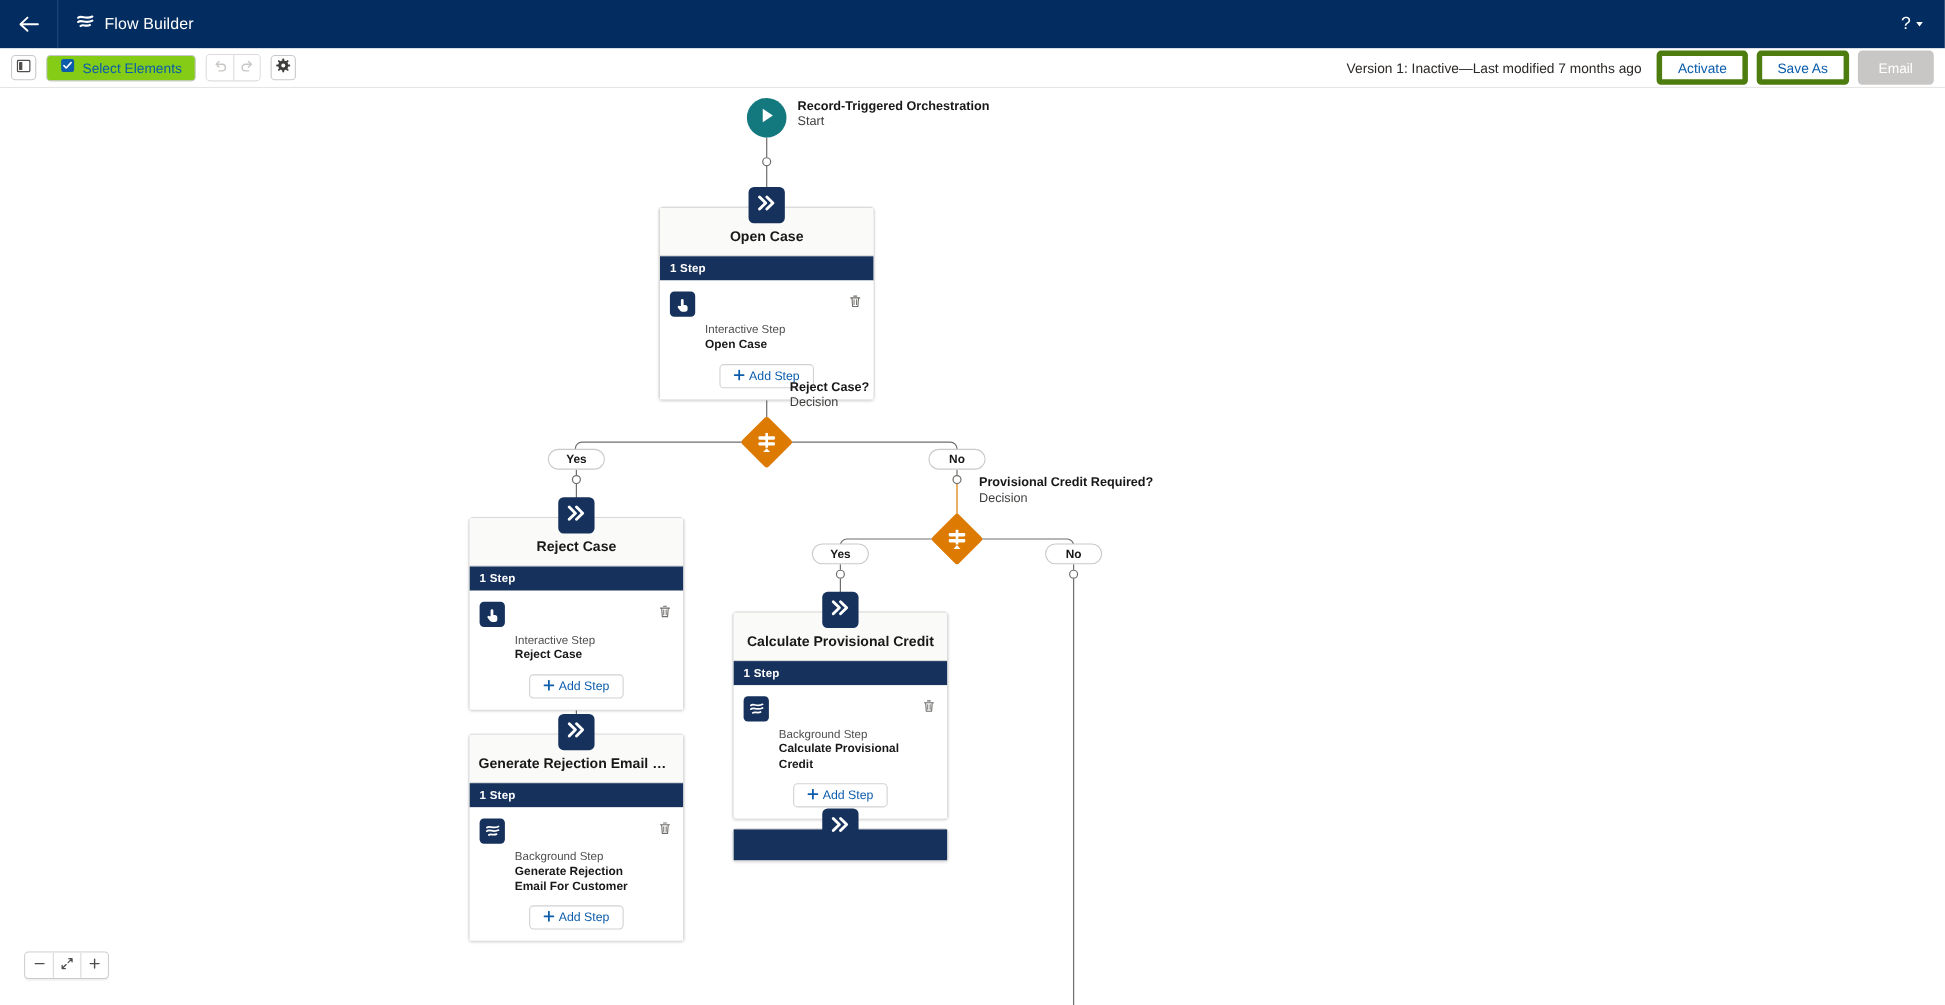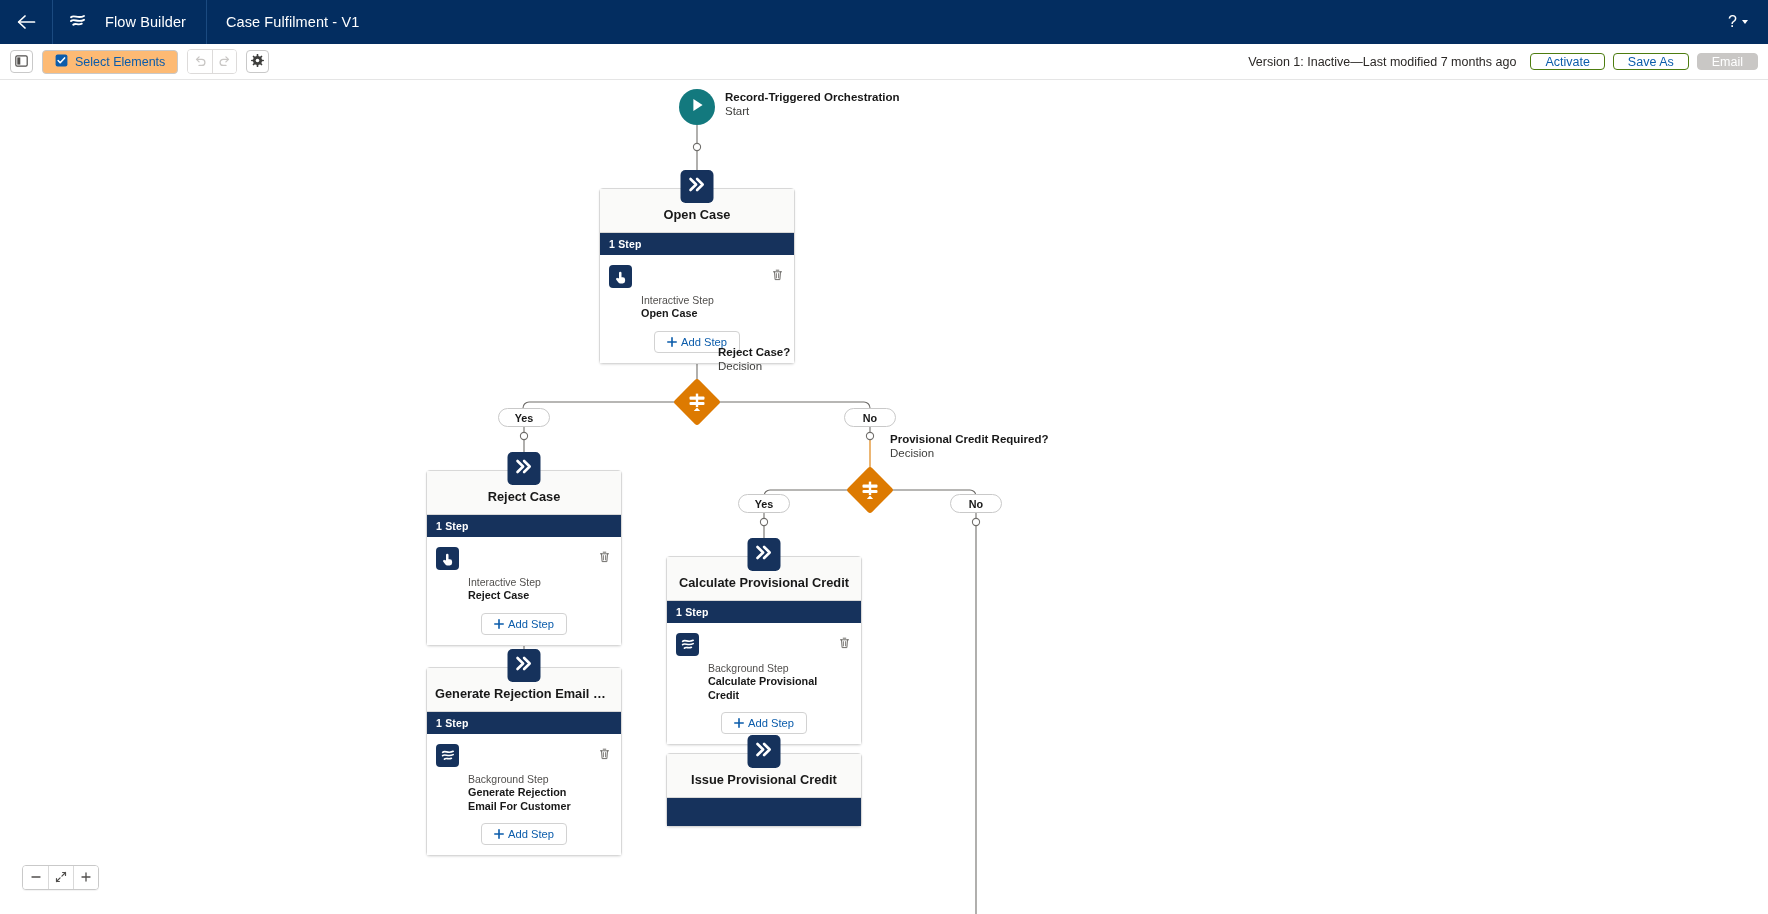--- a/index.html
+++ b/index.html
@@ -19,21 +19,21 @@
     color: #ffffff;
   }
   .hdr-back {
     width: 52px; height: 44px;
     display: flex; align-items: center; justify-content: center;
     cursor: pointer;
   }
   .hdr-back svg { display: block; }
   .hdr-divider { width: 1px; height: 44px; background: #1b4a80; }
   .hdr-app {
-    display: flex; align-items: center; gap: 19px;
+    display: flex; align-items: center; gap: 9px;
     padding: 0 20px 0 16px; height: 44px;
   }
   .hdr-app-name { font-size: 14.5px; font-weight: 400; letter-spacing: .1px; }
   .hdr-flowname {
     font-size: 14.5px; font-weight: 400; letter-spacing: .1px;
     padding-left: 19px; border-left: 1px solid #1b4a80;
     height: 44px; display: flex; align-items: center;
   }
   .hdr-spacer { flex: 1; }
   .hdr-help {
@@ -61,21 +61,21 @@
     width: 23px; height: 23px;
     border: 1px solid #c9c9c9; border-radius: 4px;
     background: #fff;
     display: flex; align-items: center; justify-content: center;
     cursor: pointer;
   }
   .tb-select {
     margin-left: 9px;
     height: 24px; padding: 0 12px;
     border: 1px solid #c9c9c9; border-radius: 4px;
-    background: #fdba74;
+    background: #84cc16;
     display: flex; align-items: center; gap: 7px;
     cursor: pointer;
   }
   .tb-select-label { font-size: 12.5px; color: #0b5cab; font-weight: 400; }
   .tb-group {
     margin-left: 9px;
     display: flex;
     border: 1px solid #dddbda; border-radius: 4px;
     overflow: hidden;
   }
@@ -89,22 +89,22 @@
     margin-left: 9px;
     width: 23px; height: 23px;
     border: 1px solid #c9c9c9; border-radius: 4px;
     background: #fff;
     display: flex; align-items: center; justify-content: center;
     cursor: pointer;
   }
   .tb-spacer { flex: 1; }
   .tb-version { font-size: 12.5px; color: #2b2826; margin-right: 14px; }
   .tb-action {
-    height: 17px; padding: 0 14px;
-    border: 1px solid #4d7c0f; border-radius: 4px;
+    height: 31px; padding: 0 14px;
+    border: 5px solid #4d7c0f; border-radius: 4px;
     background: #fff; color: #0b5cab;
     font-size: 12.5px; font-family: inherit;
     display: flex; align-items: center; justify-content: center;
     cursor: pointer; margin-right: 8px;
   }
   .tb-action.disabled {
     background: #c9c7c5; color: #ffffff;
     border-color: #c9c7c5; cursor: default;
     margin-right: 0;
   }
@@ -247,21 +247,20 @@
   <div class="hdr-app">
     <span>
       <svg width="17" height="15" viewBox="0 0 17 15">
         <path d="M2 4.2 C5 1.4, 9 6.2, 15 3.0" stroke="#ffffff" stroke-width="1.9" fill="none" stroke-linecap="round"></path>
         <path d="M2 8.0 C5 5.2, 9 10.0, 15 6.8" stroke="#ffffff" stroke-width="1.9" fill="none" stroke-linecap="round"></path>
         <path d="M4.2 11.7 C6.4 9.7, 9.2 12.6, 12.8 10.7" stroke="#ffffff" stroke-width="1.9" fill="none" stroke-linecap="round"></path>
       </svg>
     </span>
     <span class="hdr-app-name">Flow Builder</span>
   </div>
-  <div class="hdr-flowname">Case Fulfilment - V1</div>
   <div class="hdr-spacer"></div>
   <div class="hdr-help">
     <span class="hdr-help-q">?</span>
     <span class="caret-dn"></span>
   </div>
 </div>
 
 <div class="toolbar">
   <div class="tb-btn-sq">
     <span>
@@ -629,23 +628,20 @@
     <div class="node" style="left:666px; top:672px;">
       <div class="stage-card">
         <div class="stage-badge">
           <span>
             <svg width="19" height="15" viewBox="0 0 19 15">
               <path d="M3.0 2.0 L8.6 7.5 L3.0 13.0" stroke="#ffffff" stroke-width="2.6" fill="none" stroke-linecap="round" stroke-linejoin="round"></path>
               <path d="M9.6 2.0 L15.2 7.5 L9.6 13.0" stroke="#ffffff" stroke-width="2.6" fill="none" stroke-linecap="round" stroke-linejoin="round"></path>
             </svg>
           </span>
         </div>
-        <div class="stage-head">
-          <div class="stage-title">Issue Provisional Credit</div>
-        </div>
         <div class="stage-stepbar" style="height:28px;"></div>
       </div>
     </div>
 
     <div class="zoom-controls">
       <div class="zoom-btn">
         <span>
           <svg width="12" height="12" viewBox="0 0 12 12">
             <path d="M2 6 H10" stroke="#514f4d" stroke-width="1.3" stroke-linecap="round"></path>
           </svg>

